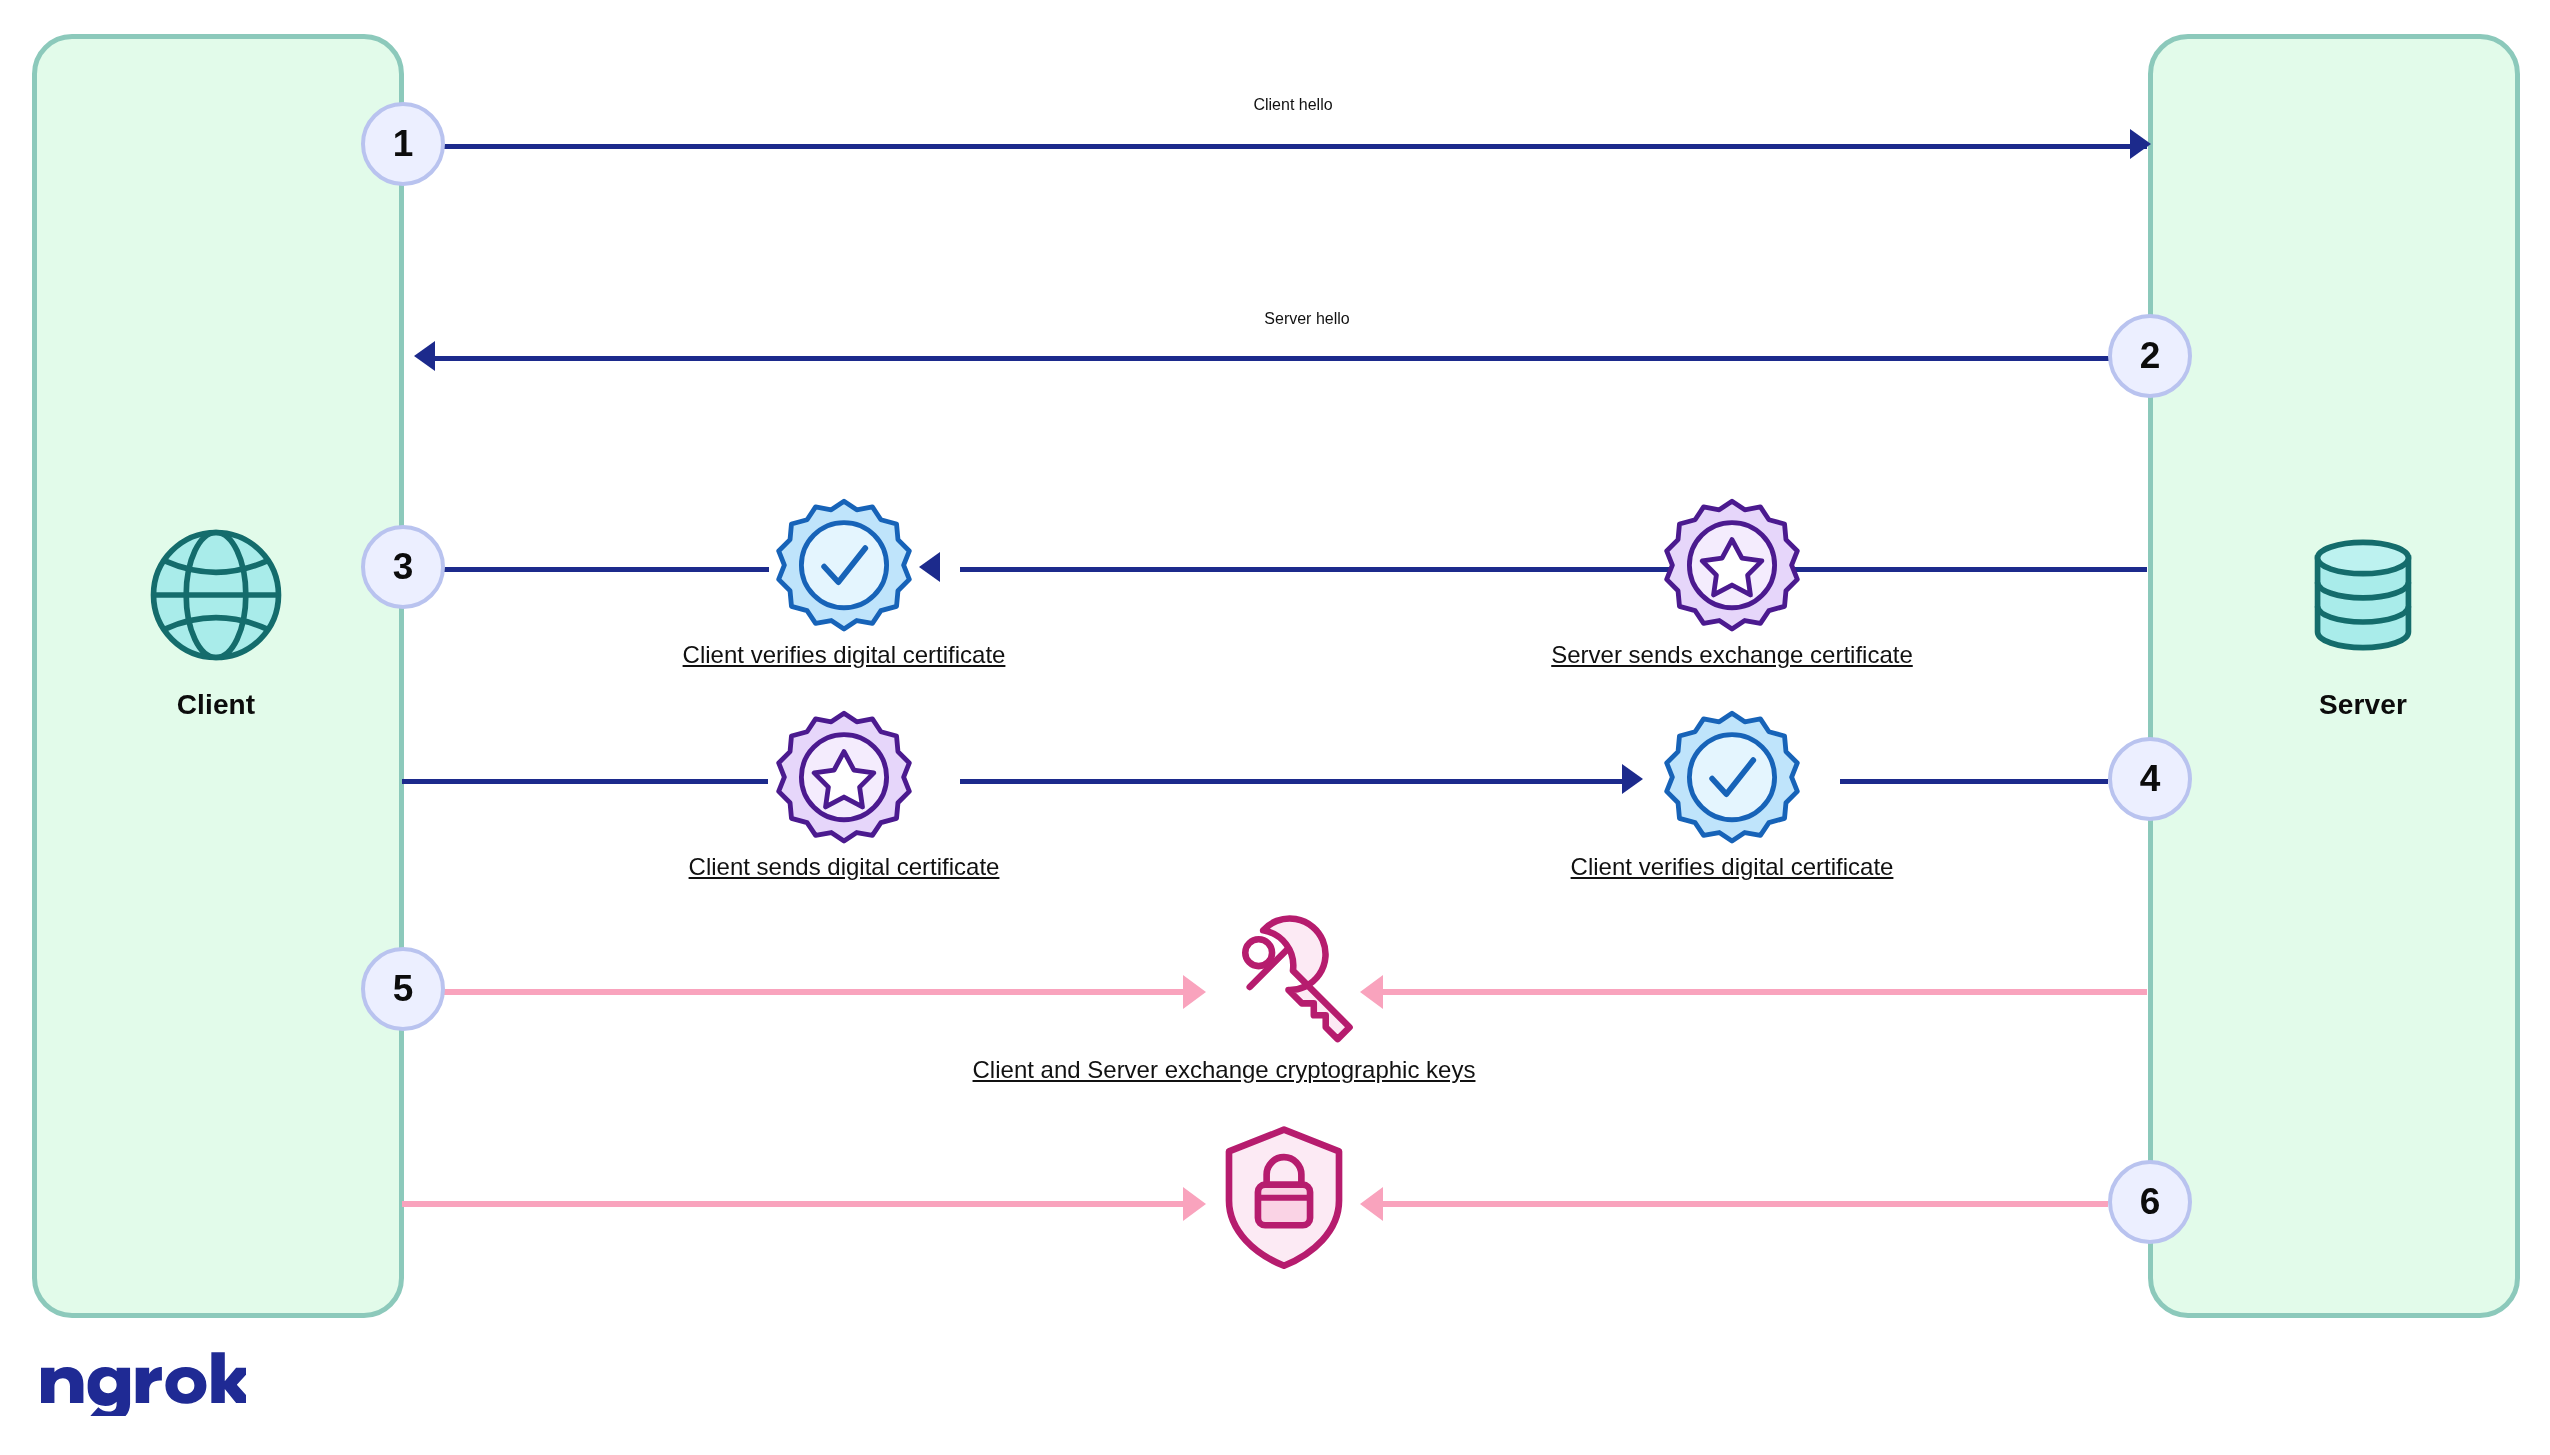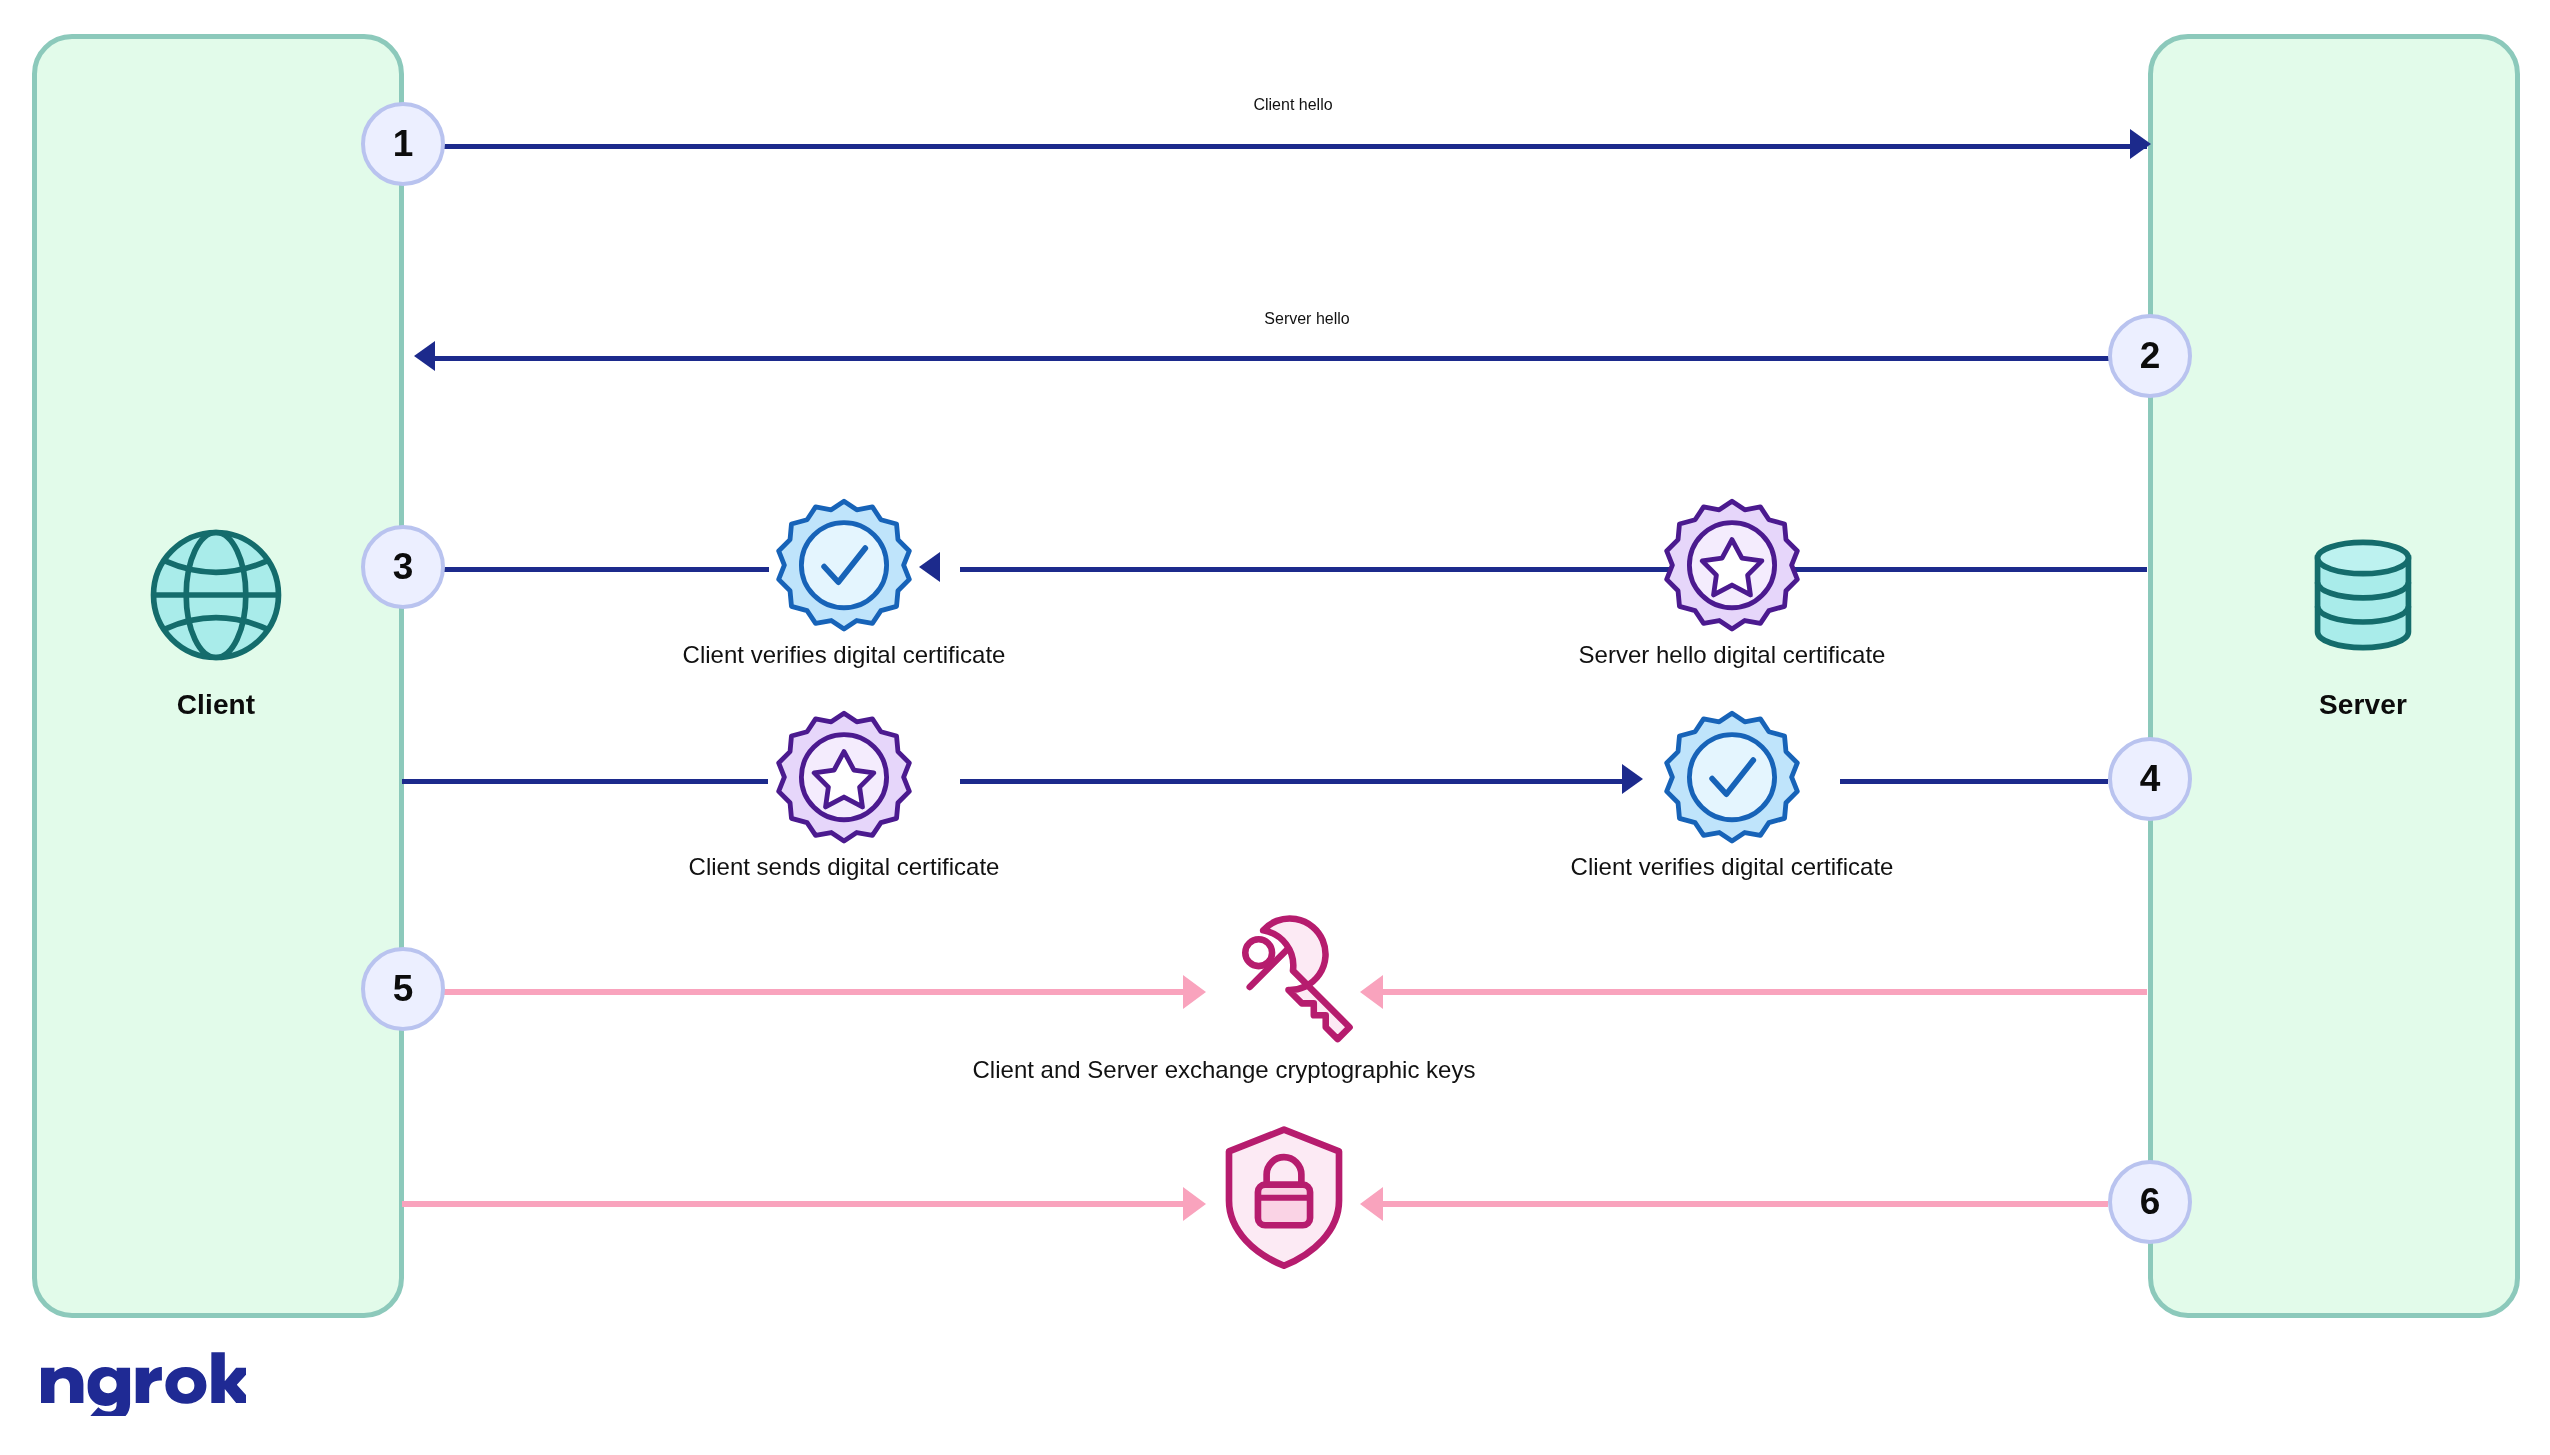--- a/index.html
+++ b/index.html
@@ -106,20 +106,21 @@
     white-space: nowrap;
     transform: translateX(-50%);
   }
   .caption {
     position: absolute;
     font-size: 24px;
     color: #111111;
     text-align: center;
     white-space: nowrap;
     transform: translateX(-50%);
+    text-decoration: underline;
   }
 
   
   .center-icon {
     position: absolute;
     transform: translate(-50%, -50%);
   }
 
   
   .logo {
@@ -185,21 +186,21 @@
   </div>
   <div class="caption" style="left:844px; top:641px;">Client verifies digital certificate</div>
 
   <div class="center-icon" style="left:1732px; top:569px;">
     <svg width="142" height="142" viewBox="0 0 100 100">
       <path d="M50 3 L59 9 L70 7 L76 16 L87 19 L88 30 L96 38 L92 48 L96 58 L88 66 L87 77 L76 80 L70 89 L59 87 L50 93 L41 87 L30 89 L24 80 L13 77 L12 66 L4 58 L8 48 L4 38 L12 30 L13 19 L24 16 L30 7 L41 9 Z" fill="#e6d6fa" stroke="#4b1a8f" stroke-width="3.4" stroke-linejoin="round"></path>
       <circle cx="50" cy="48" r="30" fill="#f4ecfd" stroke="#4b1a8f" stroke-width="3.4"></circle>
       <path d="M50 30 L57 43 L71 45 L61 55 L63 69 L50 62 L37 69 L39 55 L29 45 L43 43 Z" fill="#ffffff" stroke="#4b1a8f" stroke-width="3.4" stroke-linejoin="round"></path>
     </svg>
   </div>
-  <div class="caption" style="left:1732px; top:641px;">Server hello digital certificate</div>
+  <div class="caption" style="left:1732px; top:641px;">Server sends exchange certificate</div>
 
   <div class="seg seg-blue" style="left:402px; top:779px; width:366px;"></div>
   <div class="seg seg-blue" style="left:960px; top:779px; width:667px;"></div>
   <div class="seg seg-blue" style="left:1840px; top:779px; width:268px;"></div>
   <div class="arrow arrow-blue-r" style="left:1622px; top:764px;"></div>
   <div class="step" style="left:2108px; top:737px;">4</div>
 
   <div class="center-icon" style="left:844px; top:781px;">
     <svg width="142" height="142" viewBox="0 0 100 100">
       <path d="M50 3 L59 9 L70 7 L76 16 L87 19 L88 30 L96 38 L92 48 L96 58 L88 66 L87 77 L76 80 L70 89 L59 87 L50 93 L41 87 L30 89 L24 80 L13 77 L12 66 L4 58 L8 48 L4 38 L12 30 L13 19 L24 16 L30 7 L41 9 Z" fill="#e6d6fa" stroke="#4b1a8f" stroke-width="3.4" stroke-linejoin="round"></path>

